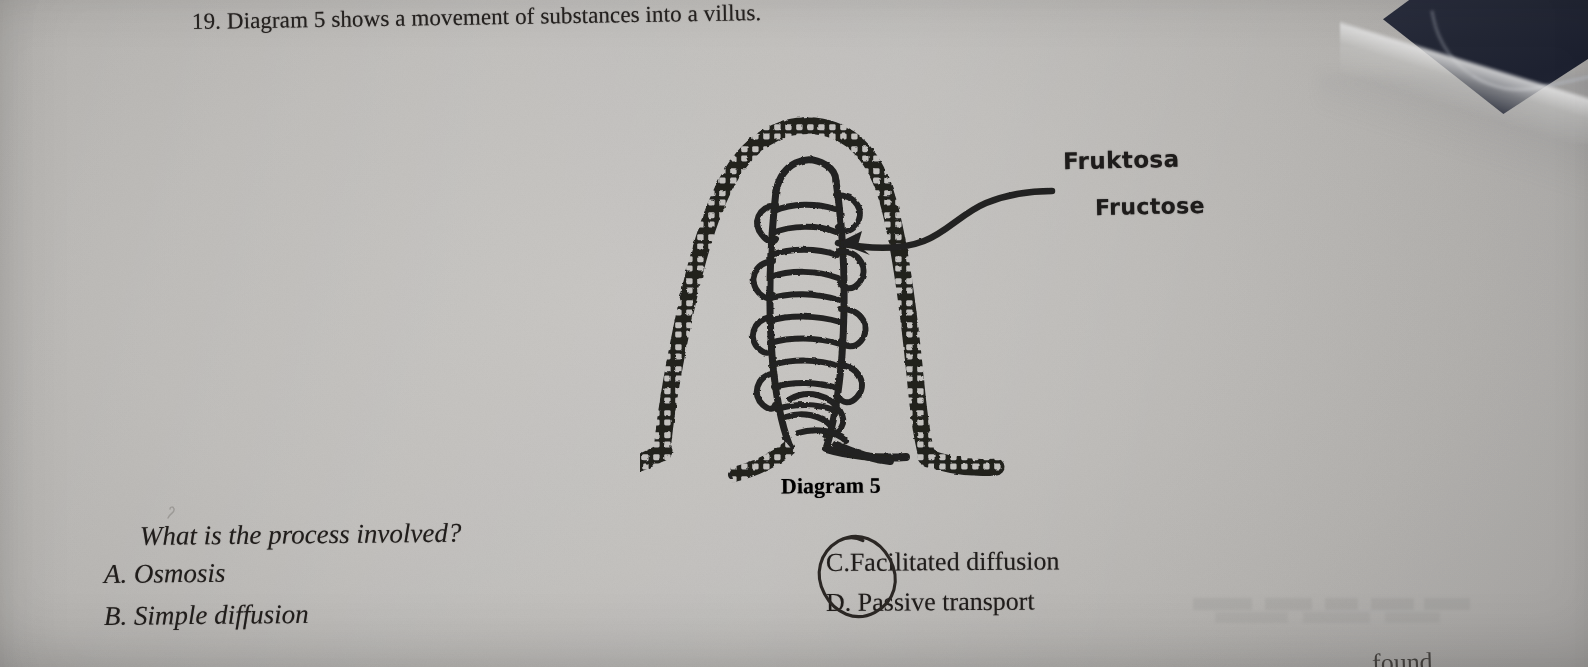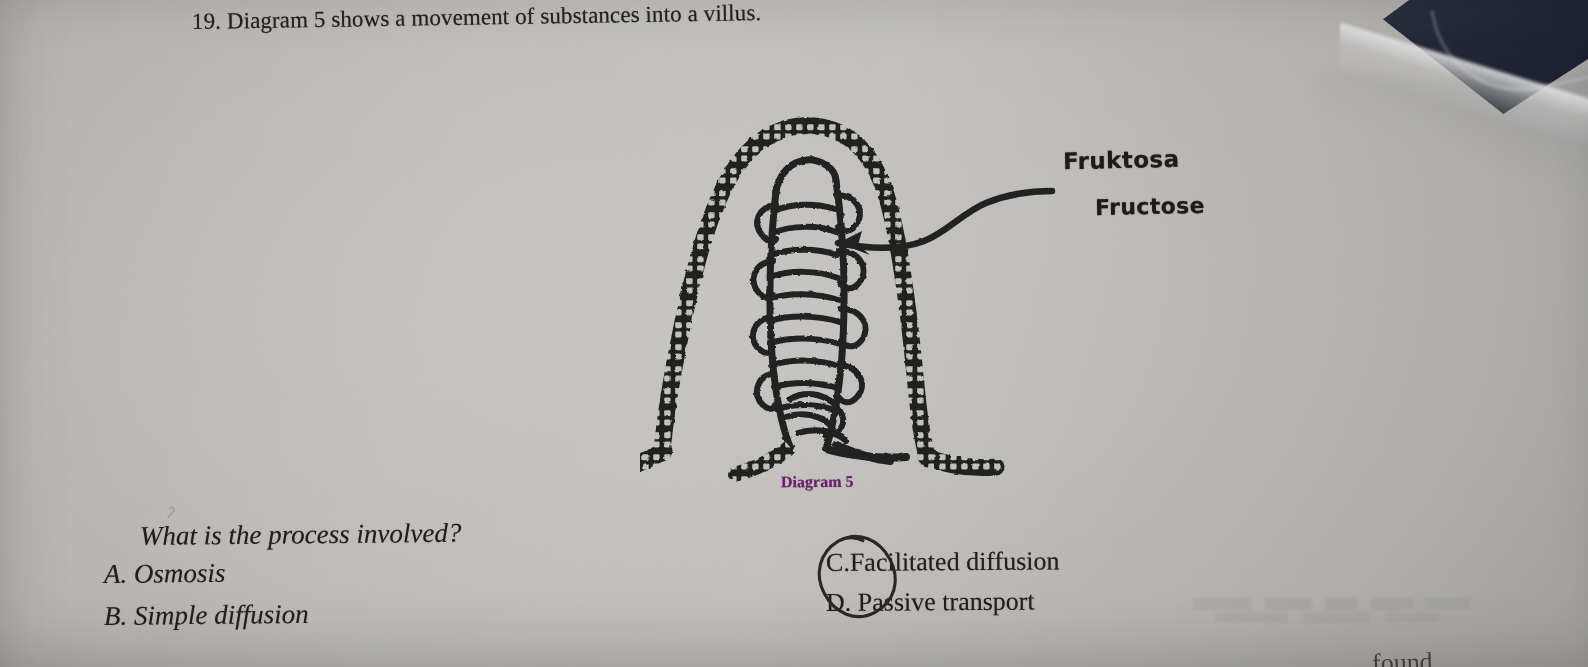--- a/index.html
+++ b/index.html
@@ -101,23 +101,23 @@
     white-space: nowrap;
     transform: rotate(-0.9deg);
     transform-origin: left center;
     text-shadow: 0 0 1.1px rgba(40,36,34,0.55);
   }
 
   .caption {
     position: absolute;
     left: 781px;
     top: 473px;
-    font-size: 16px;
+    font-size: 22px;
     font-weight: 700;
-    color: #701a75;
+    color: #000000;
     white-space: nowrap;
     transform: rotate(-0.5deg);
     text-shadow: 0 0 1px rgba(35,32,30,0.5);
   }
 
   .question {
     position: absolute;
     left: 140px;
     top: 521px;
     font-size: 27px;

